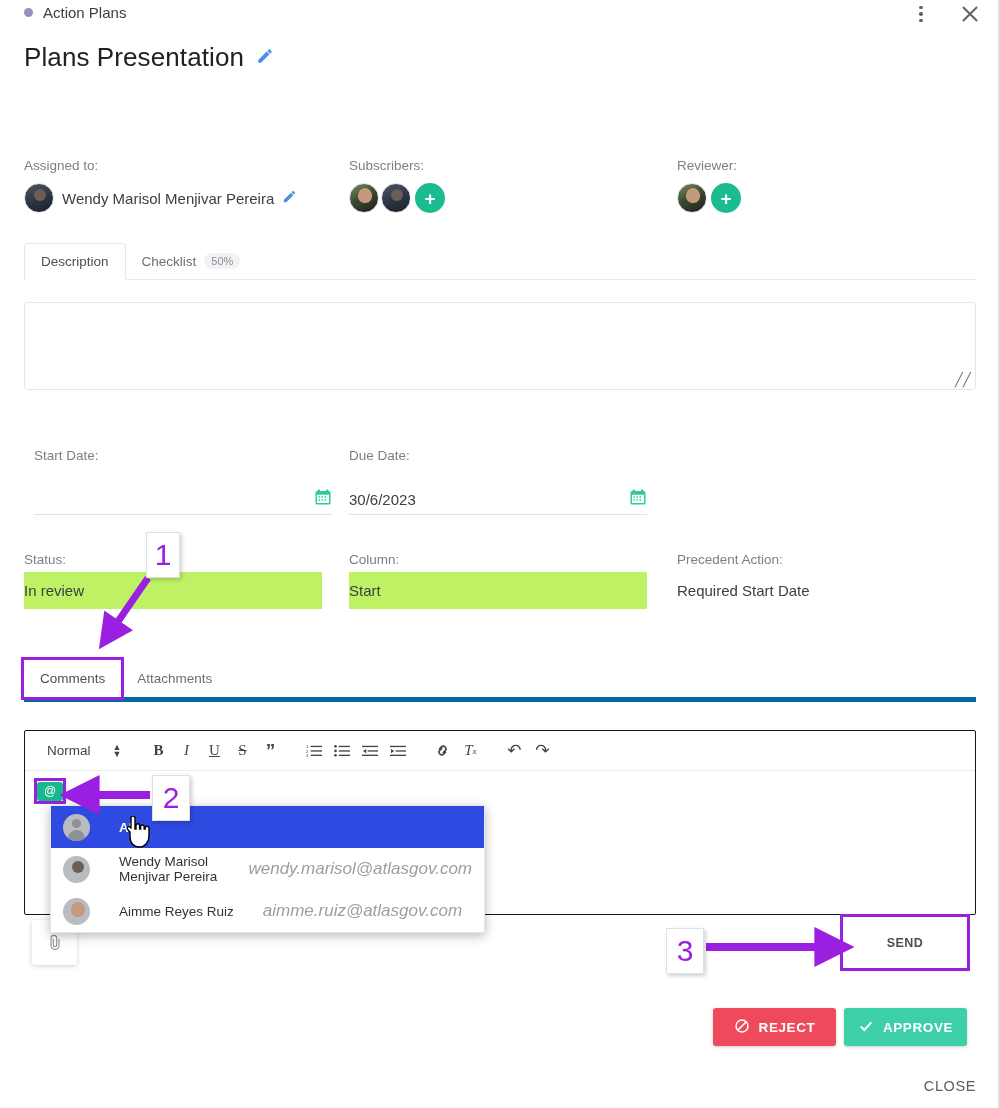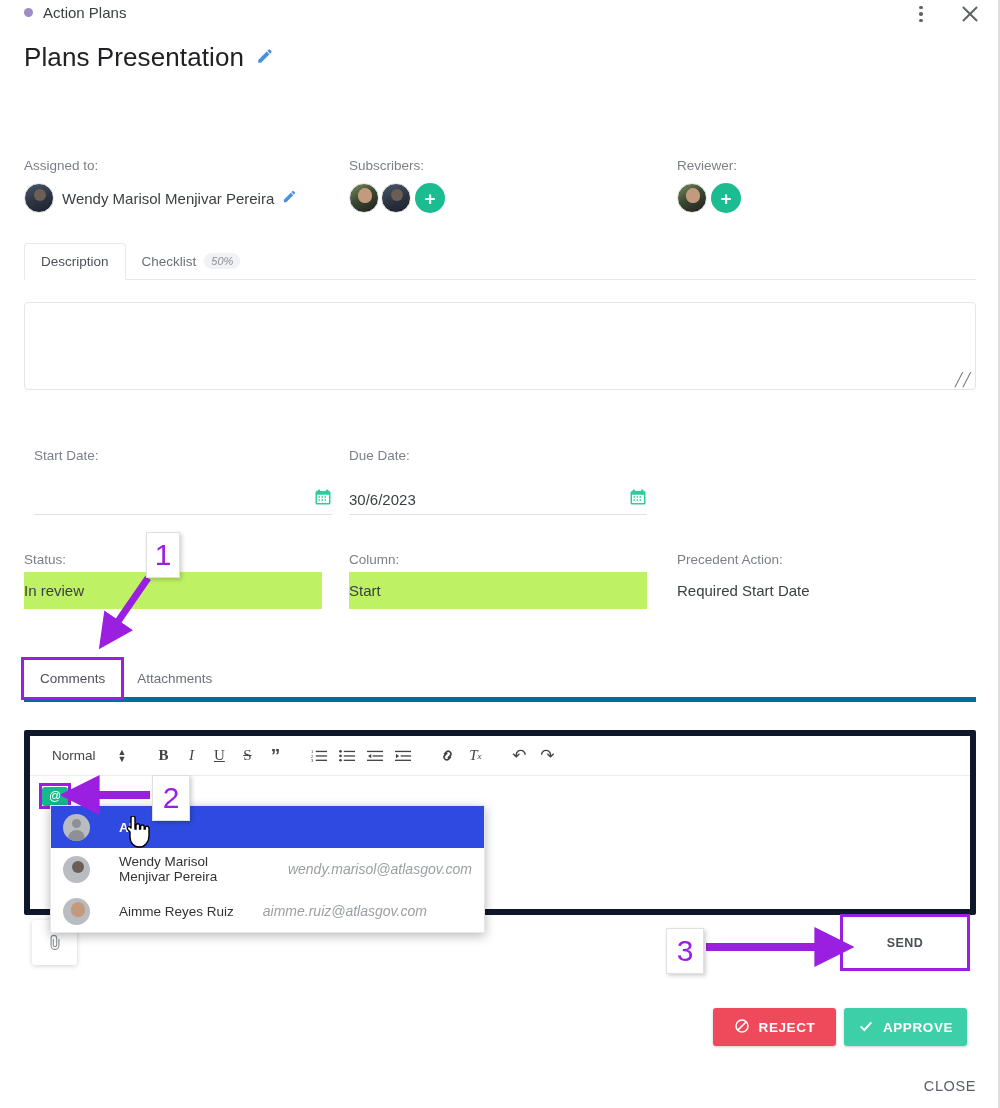--- a/index.html
+++ b/index.html
@@ -45,21 +45,21 @@
   .av-b { background:linear-gradient(150deg,#7d8f5e 0%,#3a4b34 45%,#201c1a 100%); }
   .av-b:after{content:"";position:absolute;left:8px;top:4px;width:14px;height:15px;border-radius:50% 50% 45% 45%;background:#c49a7e;}
   .pname { font-size:15px; color:#3c4043; }
   .plus { width:30px; height:30px; border-radius:50%; background:#1bbc8f; color:#fff; display:flex;
           align-items:center; justify-content:center; font-size:19px; font-weight:700; margin-left:-4px; line-height:1; flex:0 0 auto;}
 
   
   .tabs { position:absolute; left:24px; top:240px; width:952px; border-bottom:1px solid #e6e8ea; display:flex; align-items:flex-end; height:40px;}
   .tab { padding:10px 16px; font-size:13.5px; color:#6b7077; cursor:pointer; position:relative; display:flex; align-items:center; gap:8px;}
   .tab.active { color:#4c5159; border:1px solid #e6e8ea; border-bottom:1px solid #fff; border-radius:4px 4px 0 0; background:#fff; margin-bottom:-1px;}
-  .badge50 { background:#f1f2f4; color:#8a8f96; font-size:11px; border-radius:10px; padding:2px 7px;font-style:italic;}
+  .badge50 { background:#f1f2f4; color:#8a8f96; font-size:11px; border-radius:10px; padding:2px 7px;}
 
   .desc-box { position:absolute; left:24px; top:302px; width:952px; height:88px; border:1px solid #e3e5e8; border-radius:4px; background:#fff;}
   .resize-h { position:absolute; right:4px; bottom:2px; font-size:13px; color:#70757a; transform:scaleX(-1);}
 
   
   .fields { position:absolute; left:24px; top:448px; width:952px; }
   .fcol { position:absolute; top:0; }
   .flabel { font-size:13.5px; color:#7b7f86; }
   .fline { margin-top:22px; border-bottom:1px solid #e0e2e5; height:30px; display:flex; align-items:center; justify-content:space-between; }
   .fval { font-size:15px; color:#3c4043; }
@@ -72,41 +72,41 @@
   .sval { font-size:15px; color:#3c4043; padding:10px 0 10px 0; }
   .sval.filled { background:#bef264; padding-left:0; }
 
   
   .ctabs { position:absolute; left:24px; top:660px; width:952px; border-bottom:5px solid #0369a1; display:flex; align-items:flex-end; height:42px;}
   .ctab { padding:11px 16px; font-size:13.5px; color:#6b7077; cursor:pointer;}
   .ctab.active { color:#4c5159; background:#fff; }
   .hl-purple { outline:3px solid #9b1fe0; outline-offset:0; }
 
   
-  .editor { position:absolute; left:24px; top:730px; width:952px; height:185px; border:6px solid #0f172a; border-radius:2px; background:#fff;}
+  .editor { position:absolute; left:24px; top:730px; width:952px; height:185px; border:1px solid #0f172a; border-radius:2px; background:#fff;}
   .toolbar { height:40px; border-bottom:1px solid #ececee; display:flex; align-items:center; padding:0 10px; gap:2px;}
   .tb-sel { display:flex; align-items:center; gap:22px; padding:0 8px 0 12px; font-size:13.5px; color:#444; margin-right:14px;}
   .updown { display:inline-flex; flex-direction:column; font-size:9px; line-height:7px; color:#444;}
   .tbtn { width:26px; height:26px; display:flex; align-items:center; justify-content:center; font-size:15px; color:#444; cursor:pointer; border-radius:3px;}
   .tsep { width:14px; }
   .tb-list { font-size:14px; }
   .editor-body { position:relative; height:143px; padding:10px 12px; }
   .mention-chip { display:inline-flex; align-items:center; justify-content:center; width:26px; height:19px;
                   background:#17b98c; color:#fff; font-size:12px; border-radius:3px; }
   .chip-wrap { display:inline-block; outline:3px solid #9b1fe0; }
 
   
   .mlist { position:absolute; left:50px; top:805px; width:435px; background:#fff;
            box-shadow:0 3px 10px rgba(0,0,0,.28); border:1px solid #e6e6e6; z-index:30;}
   .mitem { display:flex; align-items:center; gap:29px; padding:7px 12px; height:42px; font-size:13.5px; color:#333; cursor:pointer;}
   .mitem.sel { background:#2f4ae0; color:#fff; font-weight:700;}
   .mav { width:27px; height:27px; border-radius:50%; overflow:hidden; background:#b9bcc1; position:relative; flex:0 0 auto;}
   .mav.generic:before{content:"";position:absolute;left:9px;top:5px;width:9px;height:9px;border-radius:50%;background:#8d9196;}
   .mav.generic:after{content:"";position:absolute;left:5px;top:16px;width:17px;height:11px;border-radius:9px 9px 0 0;background:#8d9196;}
-  .memail { font-style:italic; color:#9b9ea3; font-weight:400; font-size:14px;}
+  .memail { font-style:italic; color:#9b9ea3; font-weight:400; font-size:17px;}
   .cursor-hand { position:absolute; left:125px; top:816px; font-size:22px; z-index:40; color:#000; }
 
   
   .attach-btn { position:absolute; left:32px; top:920px; width:45px; height:45px; background:#fff;
                 box-shadow:0 1px 5px rgba(0,0,0,.18); border-radius:3px; display:flex; align-items:center; justify-content:center;
                 font-size:17px; color:#8b8f94; z-index:10;}
   .send-btn { position:absolute; left:843px; top:917px; width:124px; height:51px; background:#fff;
               box-shadow:0 1px 4px rgba(0,0,0,.22); display:flex; align-items:center; justify-content:center;
               font-size:12.5px; font-weight:700; letter-spacing:.5px; color:#4a4f55; cursor:pointer;}
   .send-hl { position:absolute; left:840px; top:914px; width:130px; height:57px; border:3px solid #9b1fe0; z-index:12;}

